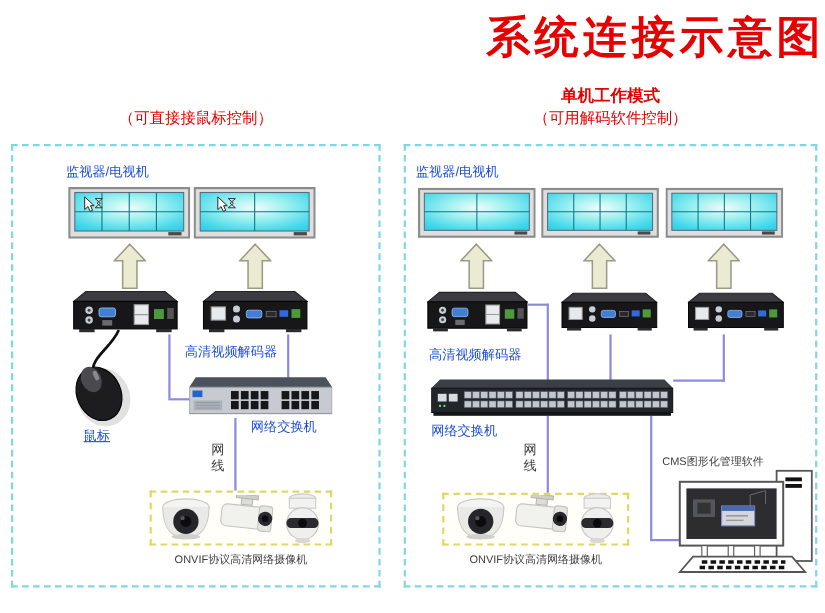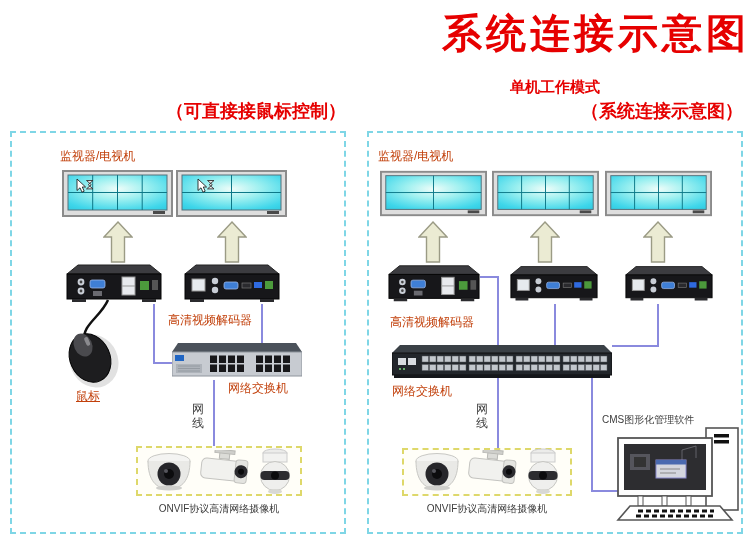--- a/index.html
+++ b/index.html
@@ -2,22 +2,22 @@
 <html><head>
 <meta charset="utf-8">
 <style>
   html,body{margin:0;padding:0;background:#fff;}
   #stage{position:relative;width:750px;height:557px;background:#fff;overflow:hidden;
          font-family:"Liberation Sans","DejaVu Sans",sans-serif;}
   .title{position:absolute;left:0;top:6px;width:750px;text-align:right;
          font-size:40px;font-weight:bold;color:#e60000;letter-spacing:4px;}
   .panel{position:absolute;border:2px dashed #7fd6e6;background:#fff;box-sizing:border-box;}
   .heading{position:absolute;text-align:center;font-weight:bold;color:#e60000;font-size:15px;}
-  .subheading{position:absolute;text-align:right;font-weight:bold;color:#e60000;font-size:18px;}
-  .lbl{position:absolute;font-size:12px;color:#c2410c;white-space:nowrap;}
+  .subheading{position:absolute;text-align:center;font-weight:normal;color:#e60000;font-size:14px;}
+  .lbl{position:absolute;font-size:12px;color:#1d4ed8;white-space:nowrap;}
   .lbl13{position:absolute;font-size:10px;color:#3c3c3c;white-space:nowrap;}
   .cline{position:absolute;background:#8a8ade;}
   .cambox{position:absolute;border:2px dashed #ded86a;box-sizing:border-box;background:#fffef8;}
   .cablelbl{position:absolute;font-size:12px;color:#3c3c3c;width:16px;text-align:center;line-height:14px;}
   svg.dev{position:absolute;display:block;}
 </style>
 </head>
 <body>
 
 <div id="stage">
@@ -183,21 +183,21 @@
         <path d="M28 87 H104" stroke="#111" stroke-width="3.2" stroke-dasharray="5,3"></path>
         <path d="M26 92 H106" stroke="#111" stroke-width="3.2" stroke-dasharray="5,3"></path>
       </g>
     </defs>
   </svg>
 
   <div class="title">系统连接示意图</div>
 
   <div class="subheading" style="left:10px;top:99px;width:336px;">（可直接接鼠标控制）</div>
   <div class="heading" style="left:367px;top:78px;width:376px;">单机工作模式</div>
-  <div class="subheading" style="left:367px;top:99px;width:376px;">（系统连接示意图）</div>
+  <div class="subheading" style="left:367px;top:99px;width:376px;">（可用解码软件控制）</div>
 
   <div class="panel" style="left:10px;top:131px;width:336px;height:403px;"></div>
   <div class="panel" style="left:367px;top:131px;width:376px;height:403px;"></div>
 
   <div class="lbl" style="left:60px;top:148px;">监视器/电视机</div>
 
   <svg class="dev" viewBox="0 0 111 47" style="left:62px;top:170px;width:111px;height:47px">
       <use href="#gTv4"></use>
       <use href="#gCursor" transform="translate(15,9)"></use>
     </svg>

